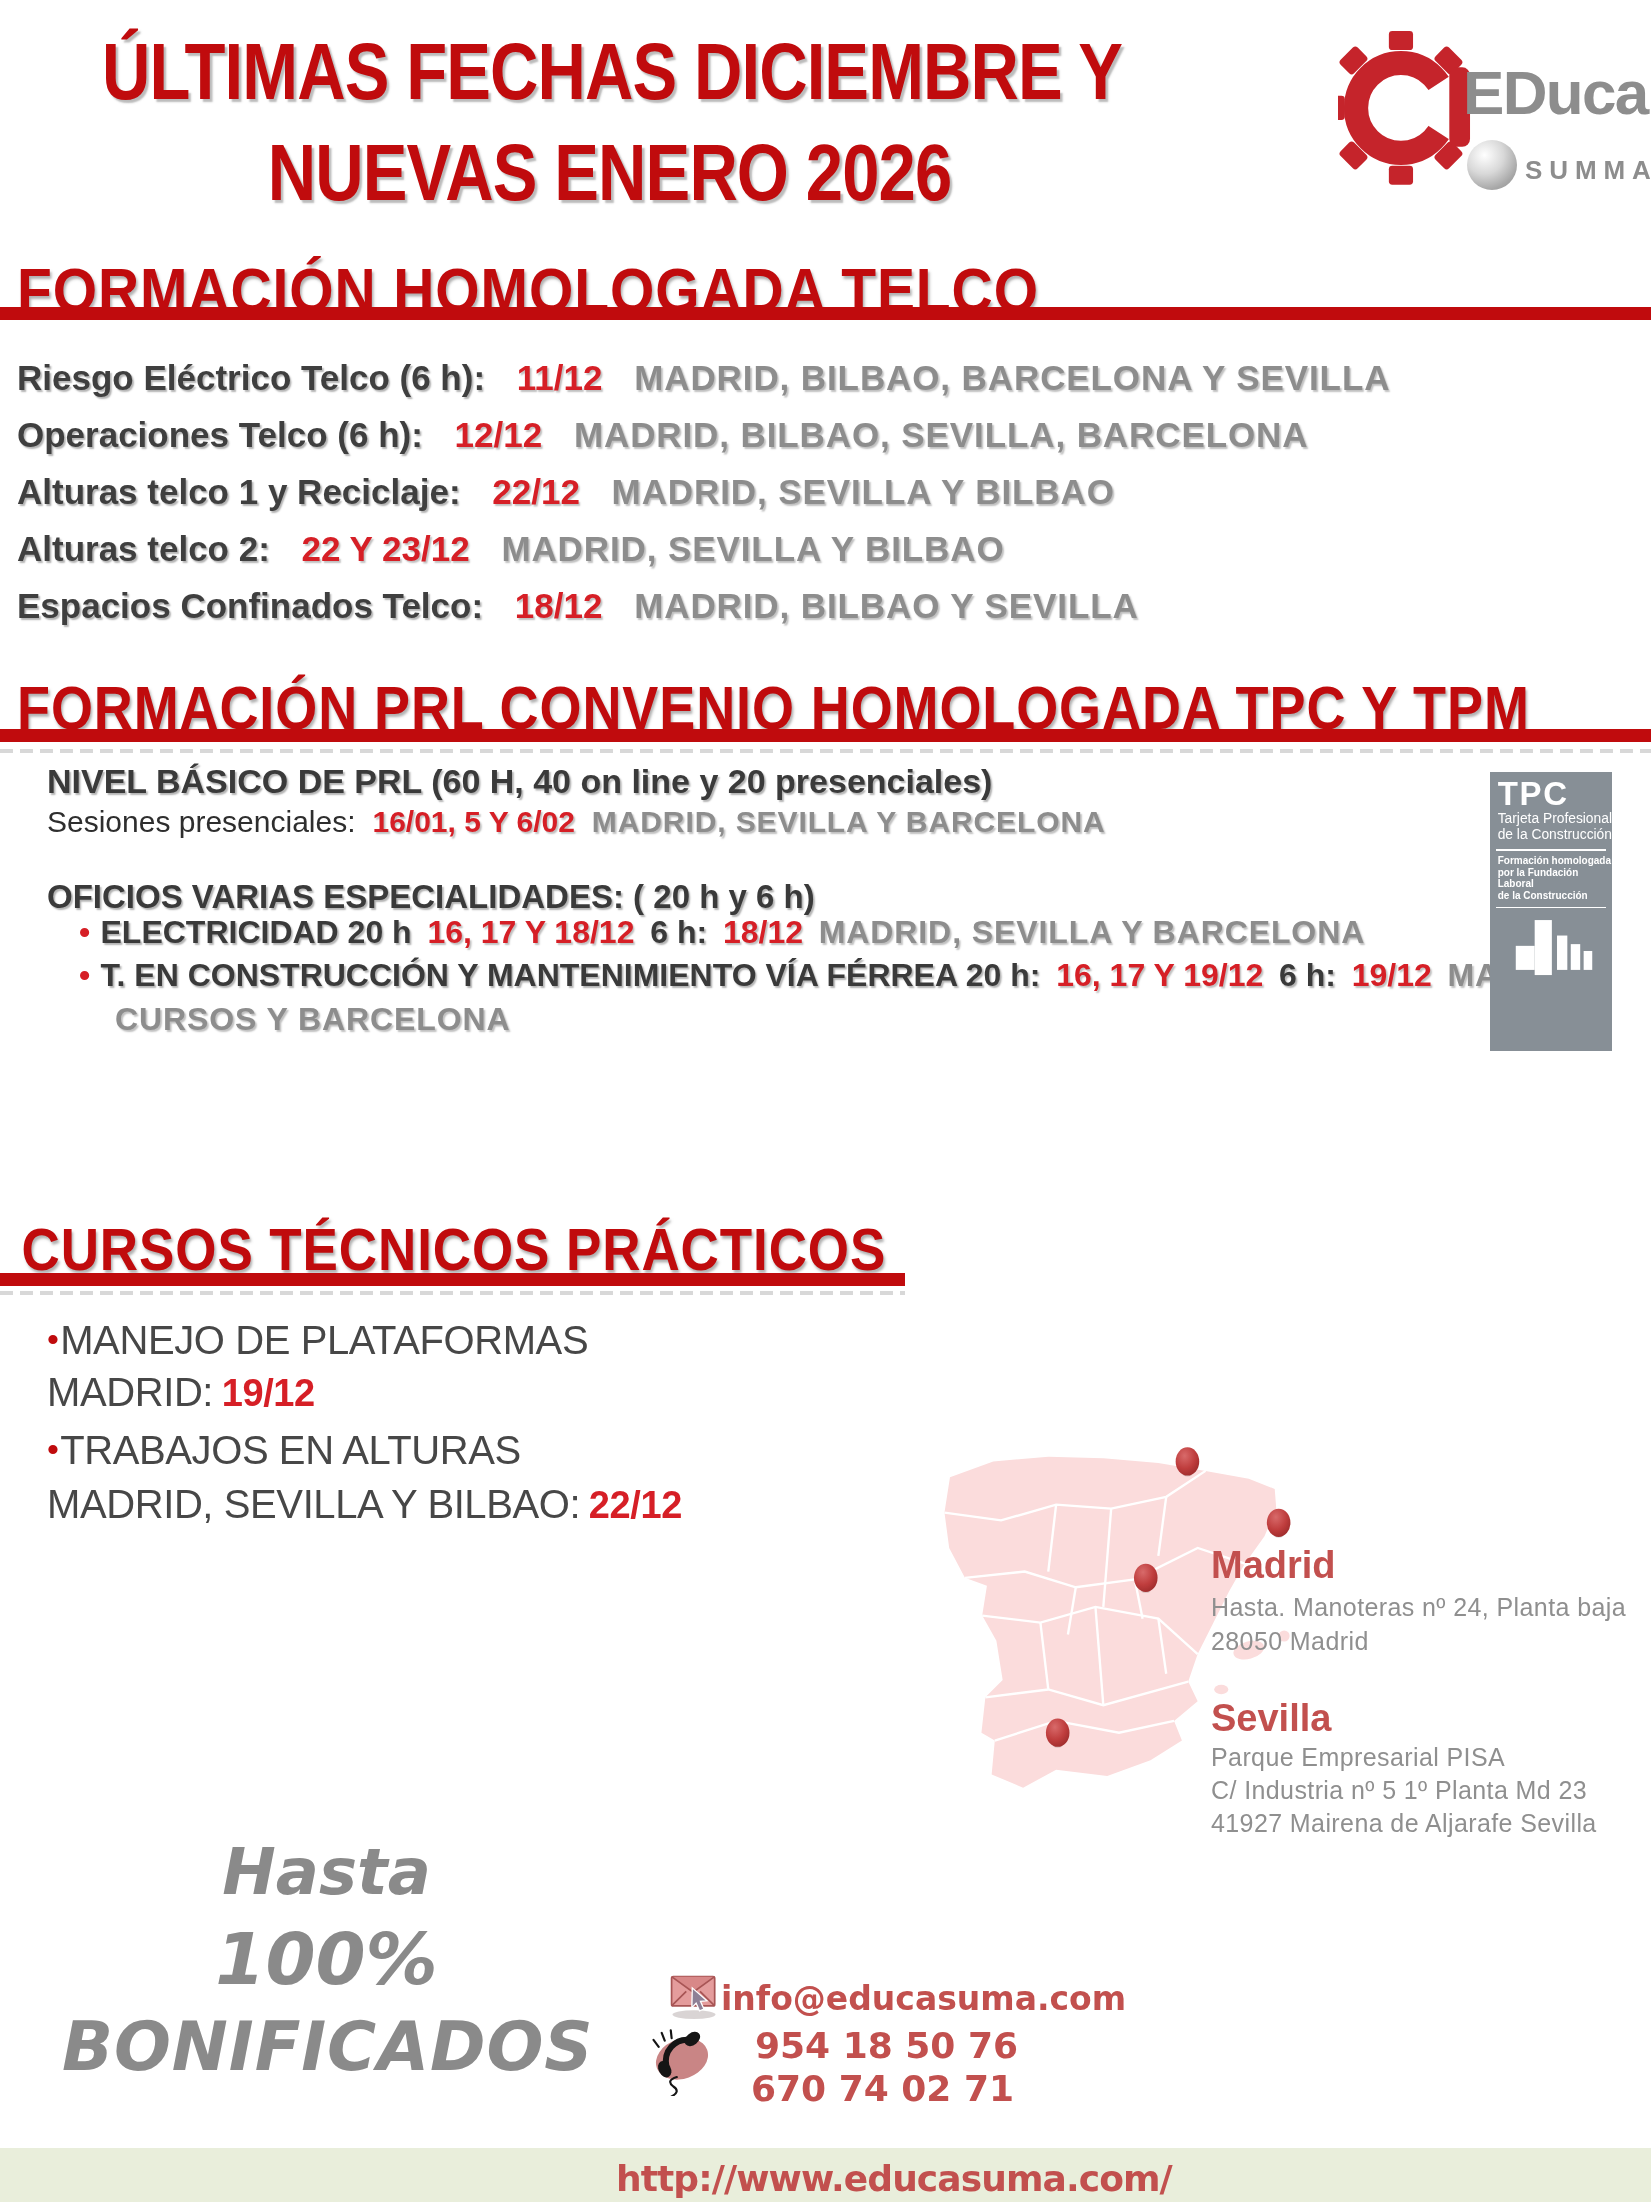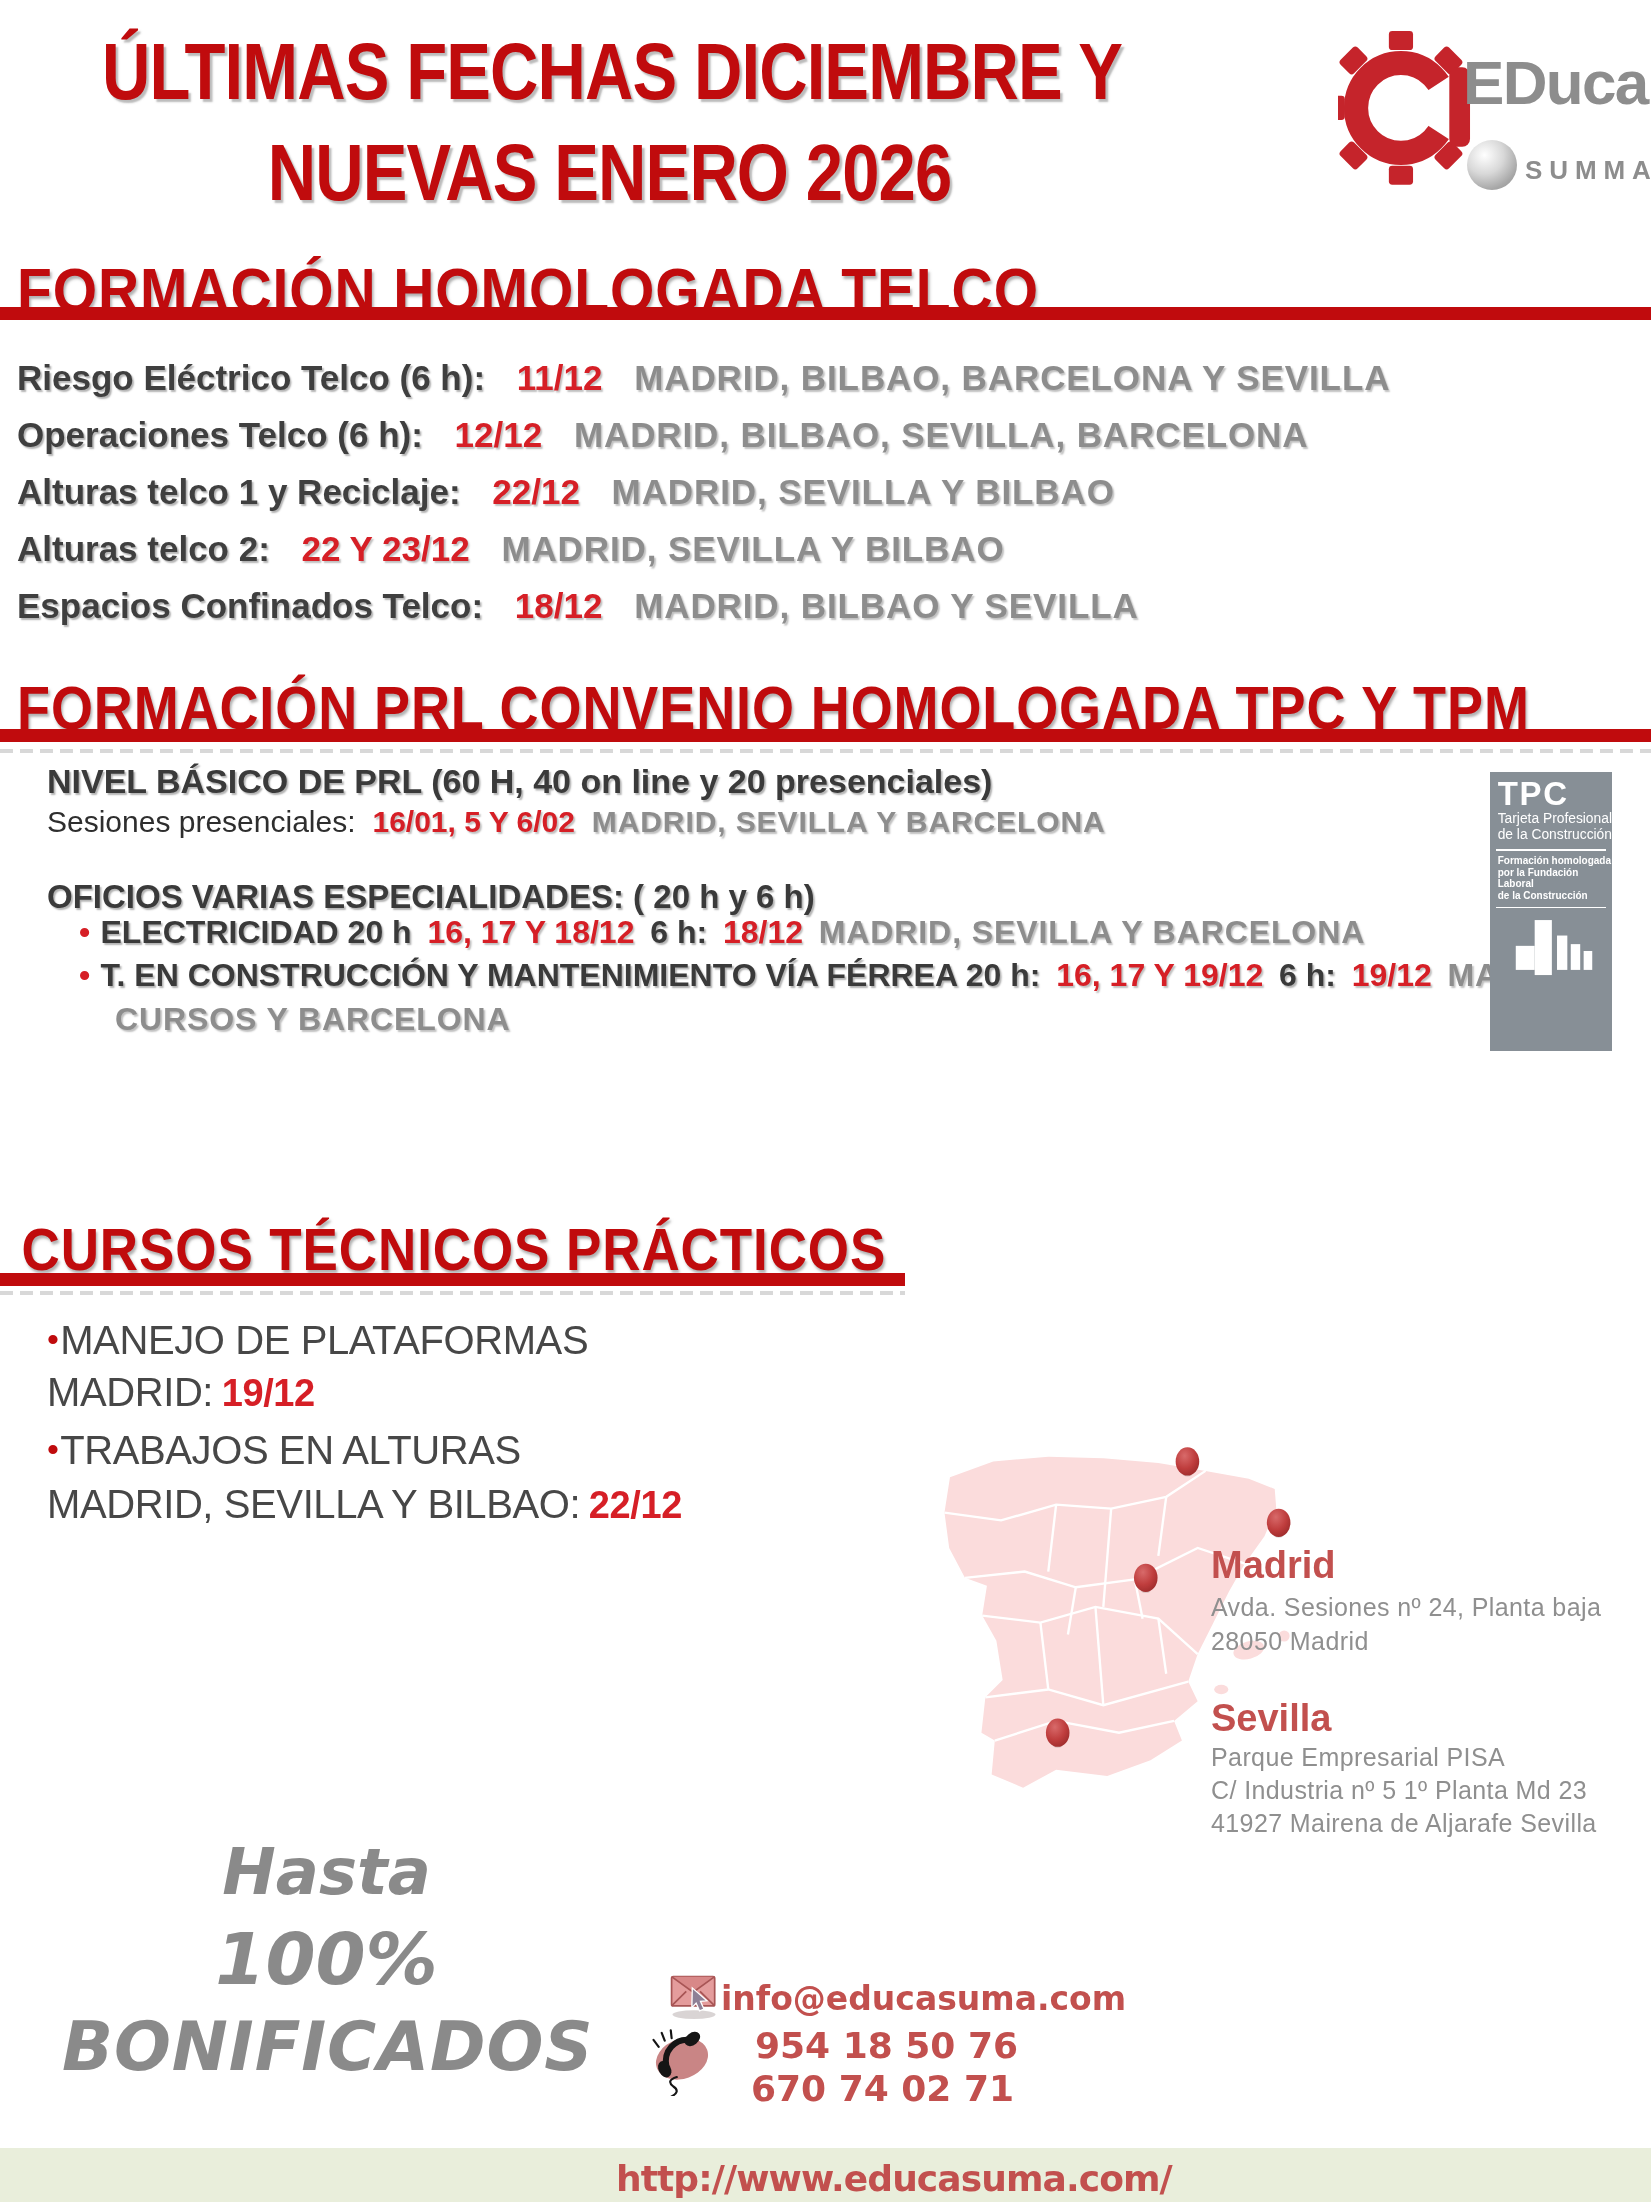--- a/index.html
+++ b/index.html
@@ -8,21 +8,21 @@
   .abs{position:absolute;}
   .date{color:#d61f26;font-weight:800;}
 
   
   .title{left:102px;top:20.6px;width:1015px;text-align:center;color:#c00b0d;
          transform:scaleY(1.18);transform-origin:top center;}
   .title div{font-size:67px;line-height:86px;font-weight:800;letter-spacing:-0.9px;
              text-shadow:2.6px 2.6px 1.7px rgba(120,120,120,0.5);white-space:nowrap;}
 
   
-  .brand-word{left:1463px;top:47px;font-size:62px;font-weight:bold;color:#8d8d8d;letter-spacing:-1.7px;}
+  .brand-word{left:1463px;top:57px;font-size:62px;font-weight:bold;color:#8d8d8d;letter-spacing:-1.7px;}
   .globe{left:1467px;top:140px;width:50px;height:50px;border-radius:50%;
          background:radial-gradient(circle at 35% 30%, #ffffff, #d8d8d8 40%, #a8a8a8 72%, #8a8a8a);}
   .brand-sub{left:1525px;top:155px;font-size:26px;font-weight:bold;color:#8d8d8d;letter-spacing:6.9px;}
 
   
   .sec-head{color:#c00b0d;font-weight:800;letter-spacing:0.9px;white-space:nowrap;
             transform:scaleY(1.12);transform-origin:top left;
             text-shadow:1.7px 2.6px 2.6px rgba(100,100,100,0.5);}
   .bar{background:#c00b0d;height:13px;}
   .dotted{height:4.3px;background:repeating-linear-gradient(90deg,#d8d8d8 0 13px,transparent 13px 20px);}
@@ -249,21 +249,21 @@
       <ellipse cx="433" cy="118" rx="15" ry="18" fill="url(#mkr)"></ellipse>
       <ellipse cx="264" cy="204" rx="6" ry="3" fill="rgba(0,0,0,0.15)"></ellipse>
       <ellipse cx="264" cy="188" rx="15" ry="18" fill="url(#mkr)"></ellipse>
       <ellipse cx="152" cy="401" rx="6" ry="3" fill="rgba(0,0,0,0.15)"></ellipse>
       <ellipse cx="152" cy="385" rx="15" ry="18" fill="url(#mkr)"></ellipse>
     </g>
   </svg>
 
   <div class="abs office-city" style="left:1211px;top:1544px;">Madrid</div>
   <div class="abs office-addr" style="left:1211px;top:1590px;">
-    <div>Avda. Sesiones nº 24, Planta baja</div>
+    <div>Hasta. Manoteras nº 24, Planta baja</div>
     <div>28050 Madrid</div>
   </div>
   <div class="abs office-city" style="left:1211px;top:1697px;">Sevilla</div>
   <div class="abs office-addr" style="left:1211px;top:1741px;line-height:33px;">
     <div>Parque Empresarial PISA</div>
     <div>C/ Industria nº 5 1º Planta Md 23</div>
     <div>41927 Mairena de Aljarafe Sevilla</div>
   </div>
 
   <div class="abs promo">

